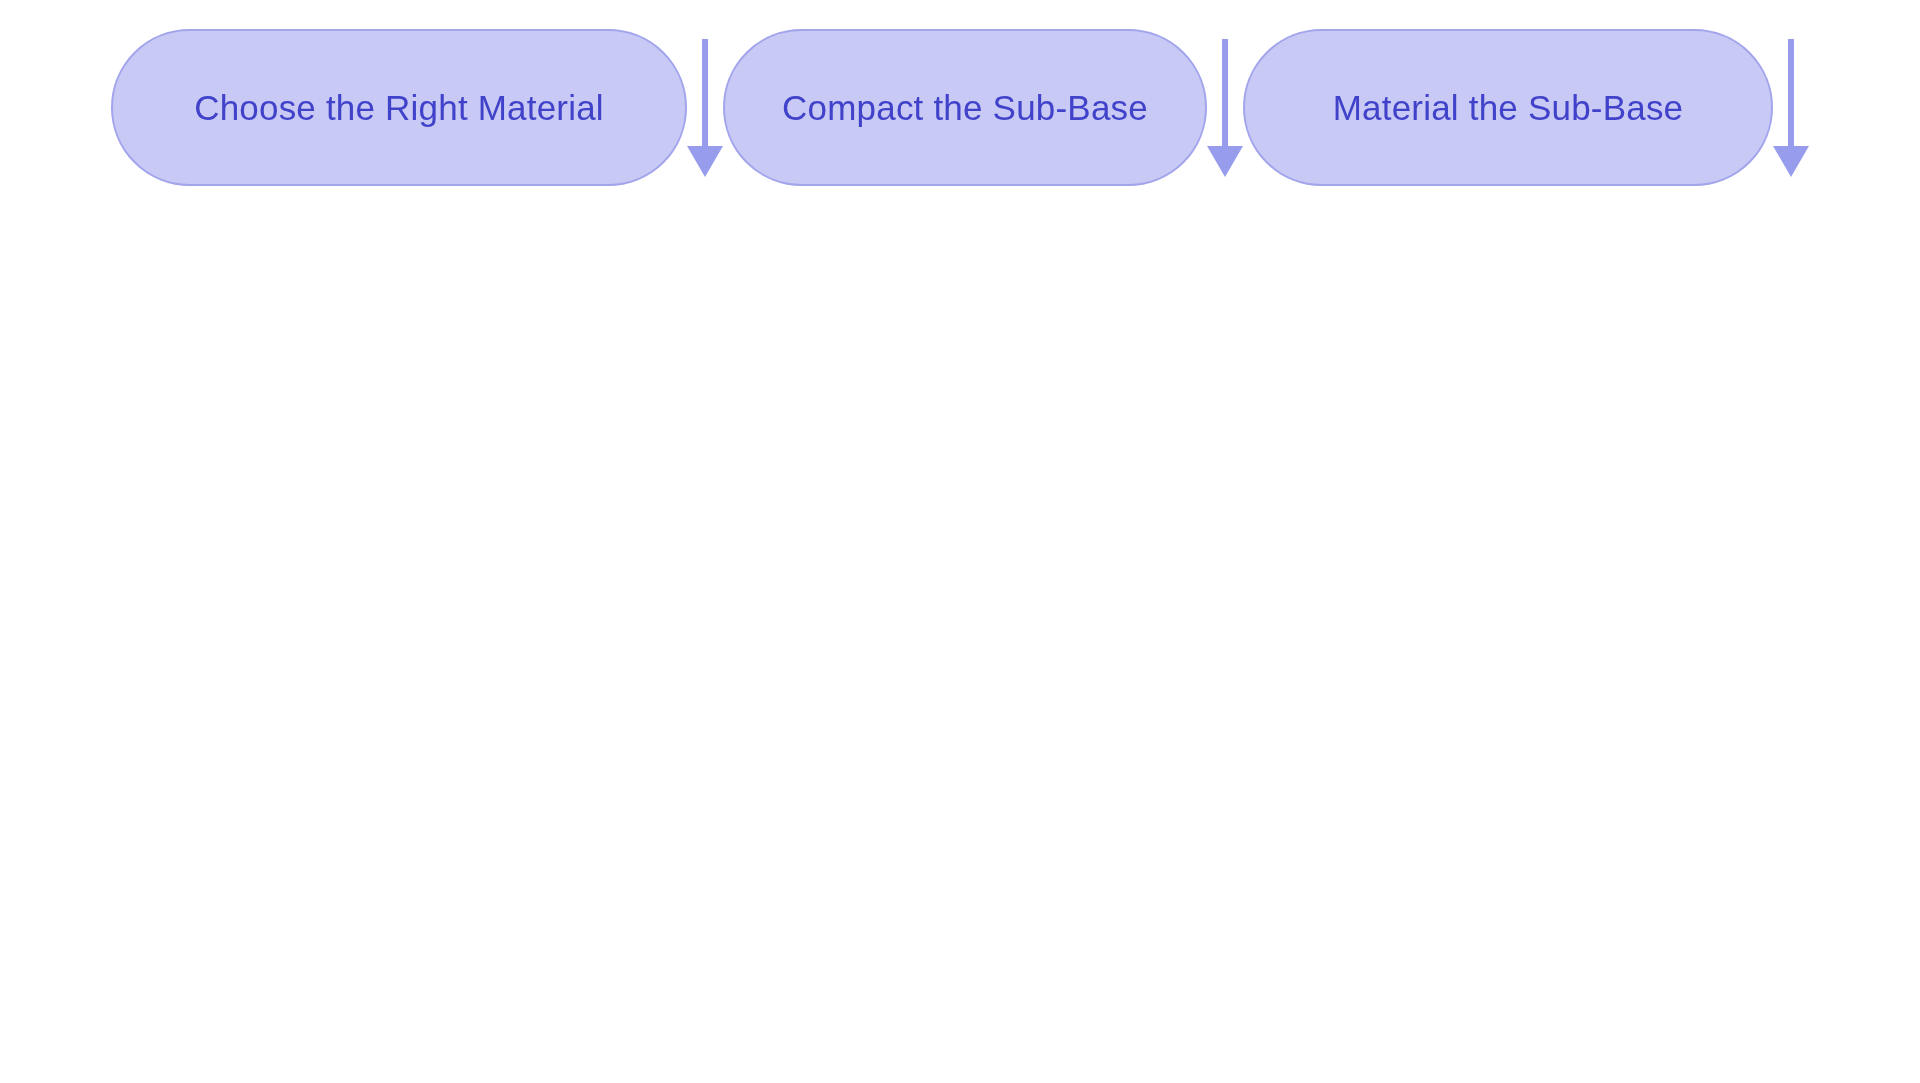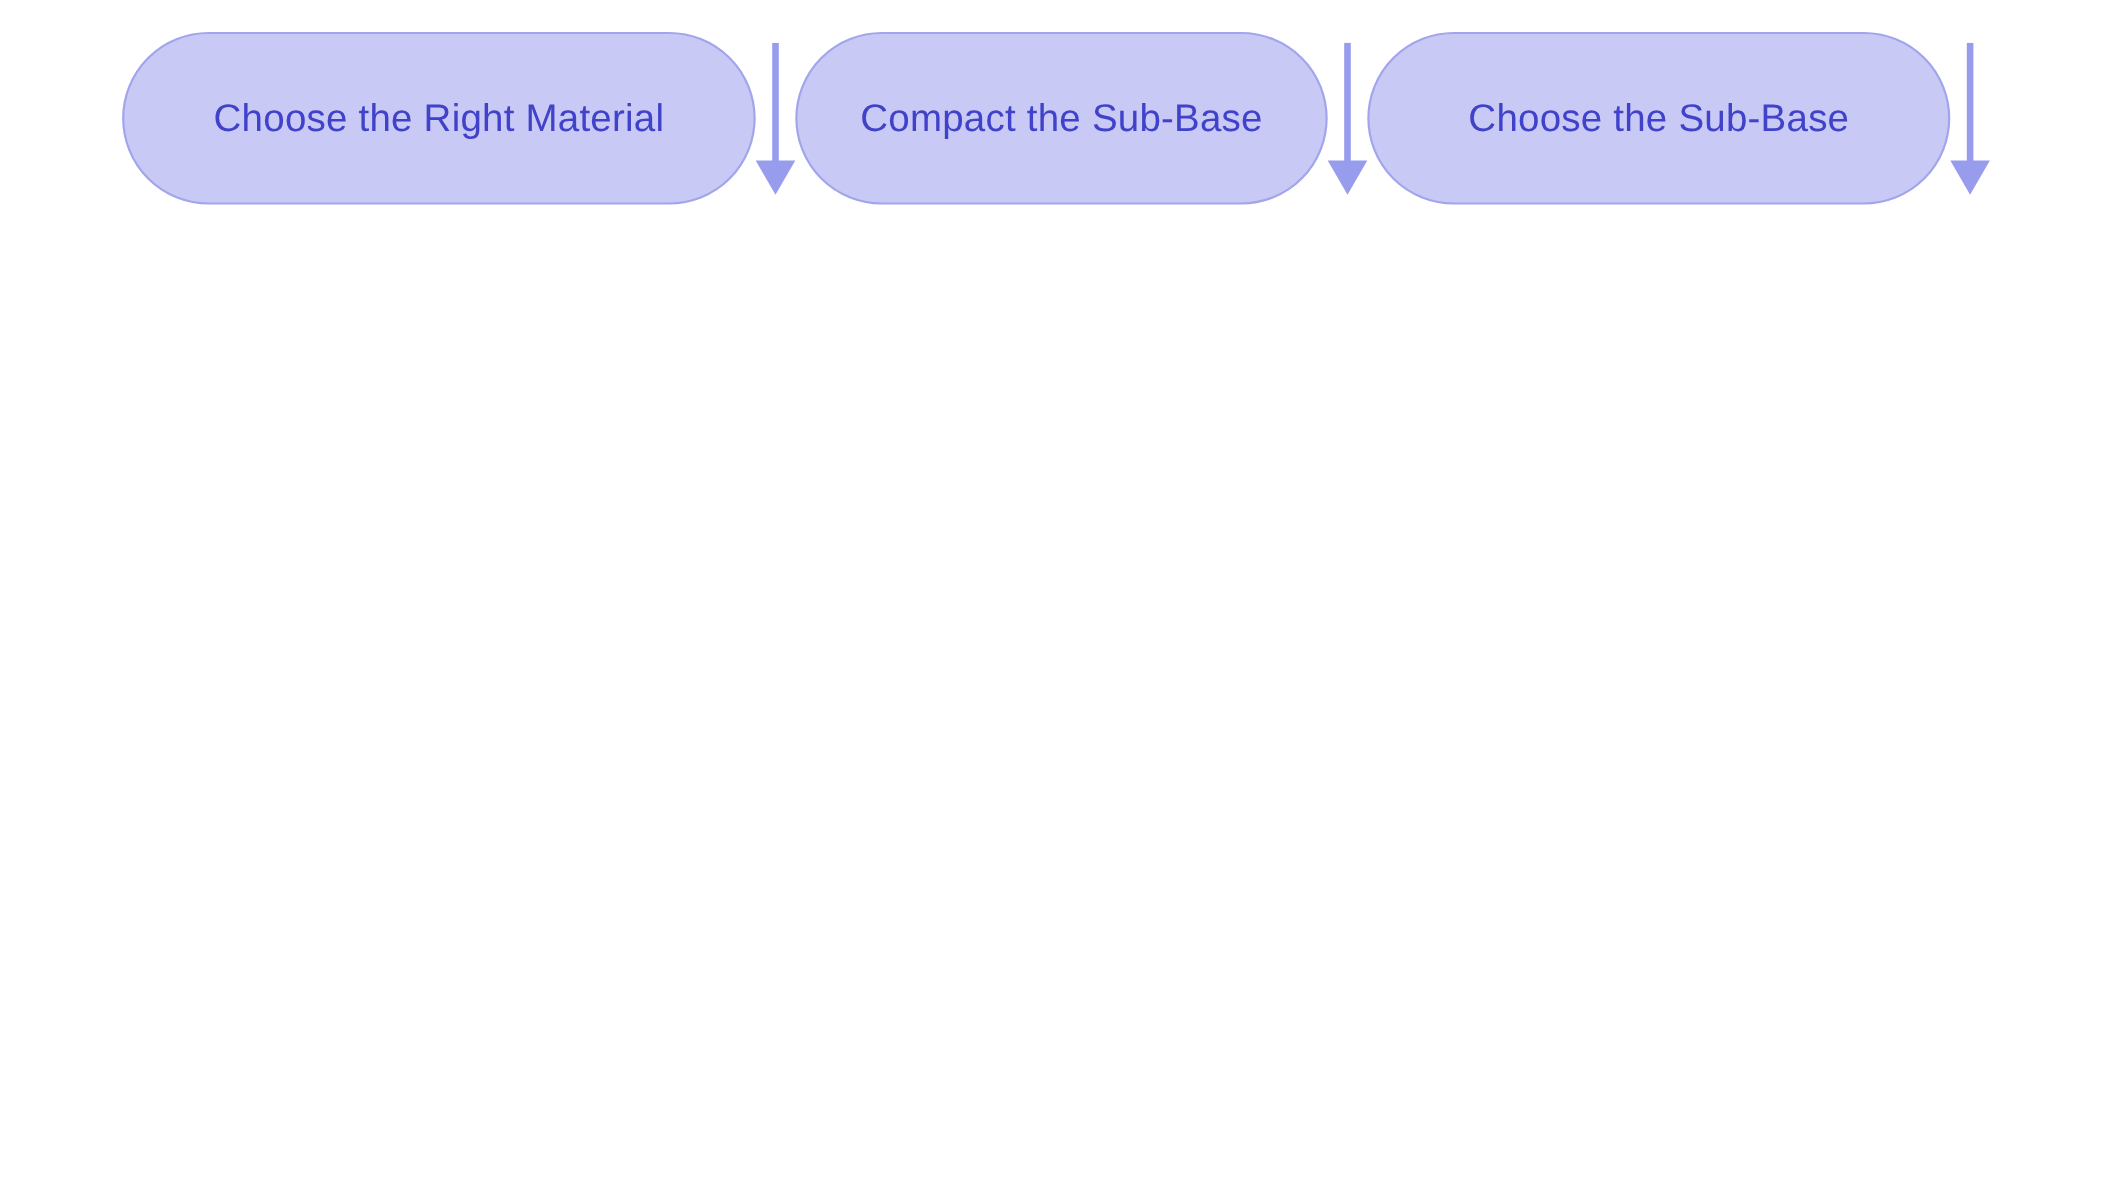--- a/index.html
+++ b/index.html
@@ -92,21 +92,21 @@
     <div class="node node-1">
       <span class="node-label">Compact the Sub-Base</span>
     </div>
 
     <div class="connector">
       <div class="stem"></div>
       <div class="head"></div>
     </div>
 
     <div class="node node-2">
-      <span class="node-label">Choose the Sub-Base</span>
+      <span class="node-label">Material the Sub-Base</span>
     </div>
 
     <div class="connector">
       <div class="stem"></div>
       <div class="head"></div>
     </div>
 
 
   </div>
 </div>

